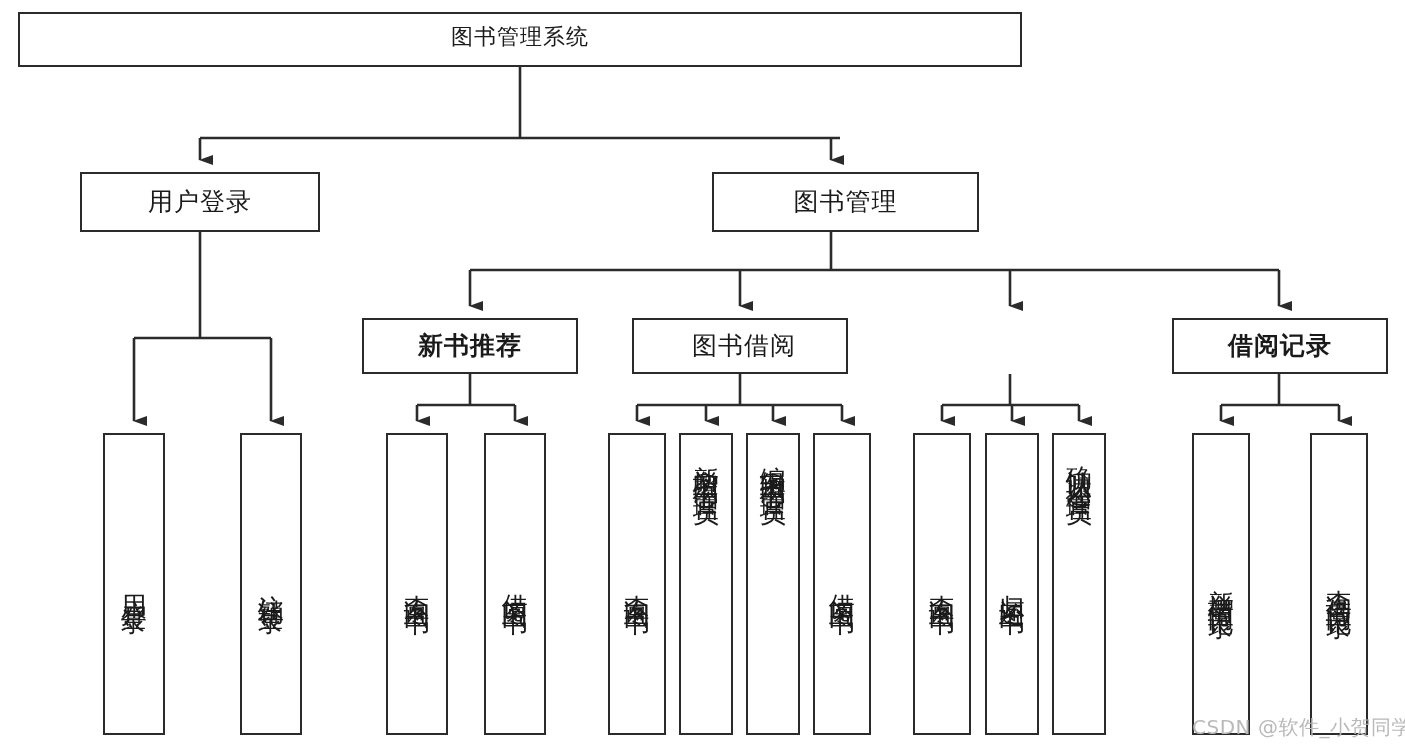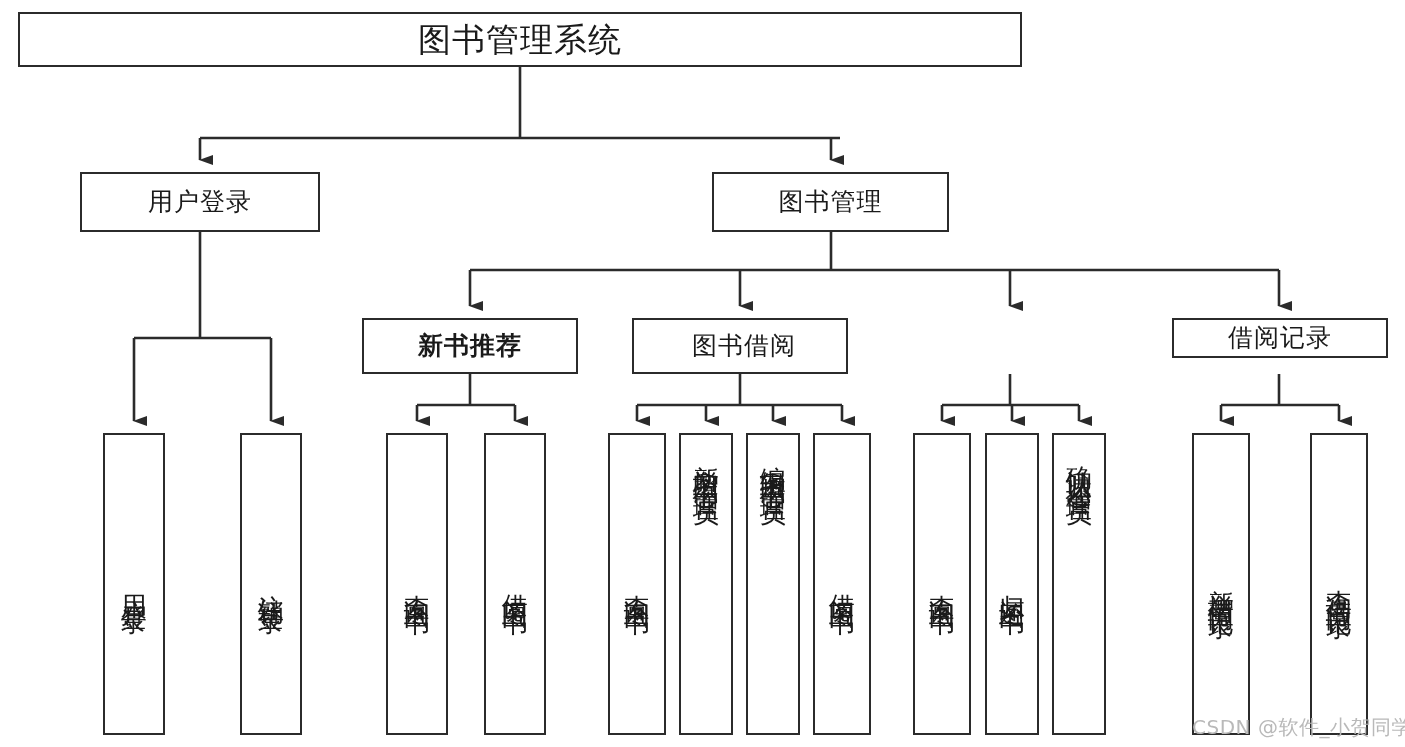--- a/index.html
+++ b/index.html
@@ -35,21 +35,22 @@
     align-items: center;
     justify-content: center;
     color: #1a1a1a;
   }
   .node.horiz {
     font-size: 25px;
     line-height: 1.2;
     letter-spacing: 1px;
   }
   .node.root {
-    font-size: 33px;
+    font-size: 22px;
+    font-family: Liberation Mono, monospace;
   }
   
   .node.leaf {
     writing-mode: vertical-rl;
     text-orientation: upright;
     align-items: center;
     justify-content: center;
     font-size: 26px;
     line-height: 1.25;
     letter-spacing: 5px;
@@ -126,25 +127,25 @@
       <path d="M 1279 374 L 1279 405"></path>
       <path d="M 1221 405 L 1339 405"></path>
       <path d="M 1221 405 L 1221 421" marker-end="url(#arw)"></path>
       <path d="M 1339 405 L 1339 421" marker-end="url(#arw)"></path>
     </g>
   </svg>
 
   <div class="node horiz root" id="n-root" style="left: 18px; top: 12px; width: 1004px; height: 55px;">图书管理系统</div>
 
   <div class="node horiz" id="n-l1-0" style="left: 80px; top: 172px; width: 240px; height: 60px;">用户登录</div>
-  <div class="node horiz" id="n-l1-1" style="left: 712px; top: 172px; width: 237px; height: 60px;">图书管理</div>
+  <div class="node horiz" id="n-l1-1" style="left: 712px; top: 172px; width: 267px; height: 60px;">图书管理</div>
 
   <div class="node horiz" id="n-l2-0" style="left: 362px; top: 318px; width: 216px; height: 56px; font-weight: bold;">新书推荐</div>
   <div class="node horiz" id="n-l2-1" style="left: 632px; top: 318px; width: 216px; height: 56px; padding-left: 8px;">图书借阅</div>
-  <div class="node horiz" id="n-l2-3" style="left: 1172px; top: 318px; width: 216px; height: 40px;">借阅记录</div>
+  <div class="node horiz" id="n-l2-3" style="left: 1172px; top: 318px; width: 216px; height: 56px; font-weight: bold;">借阅记录</div>
 
   <div class="node leaf" id="n-lf-0" style="left: 103px; top: 433px; width: 62px; height: 302px;">
       <span class="leaf-text">用户登录</span>
     </div>
   <div class="node leaf" id="n-lf-1" style="left: 240px; top: 433px; width: 62px; height: 302px;">
       <span class="leaf-text">注销登录</span>
     </div>
   <div class="node leaf" id="n-lf-2" style="left: 386px; top: 433px; width: 62px; height: 302px;">
       <span class="leaf-text">查询图书</span>
     </div>

